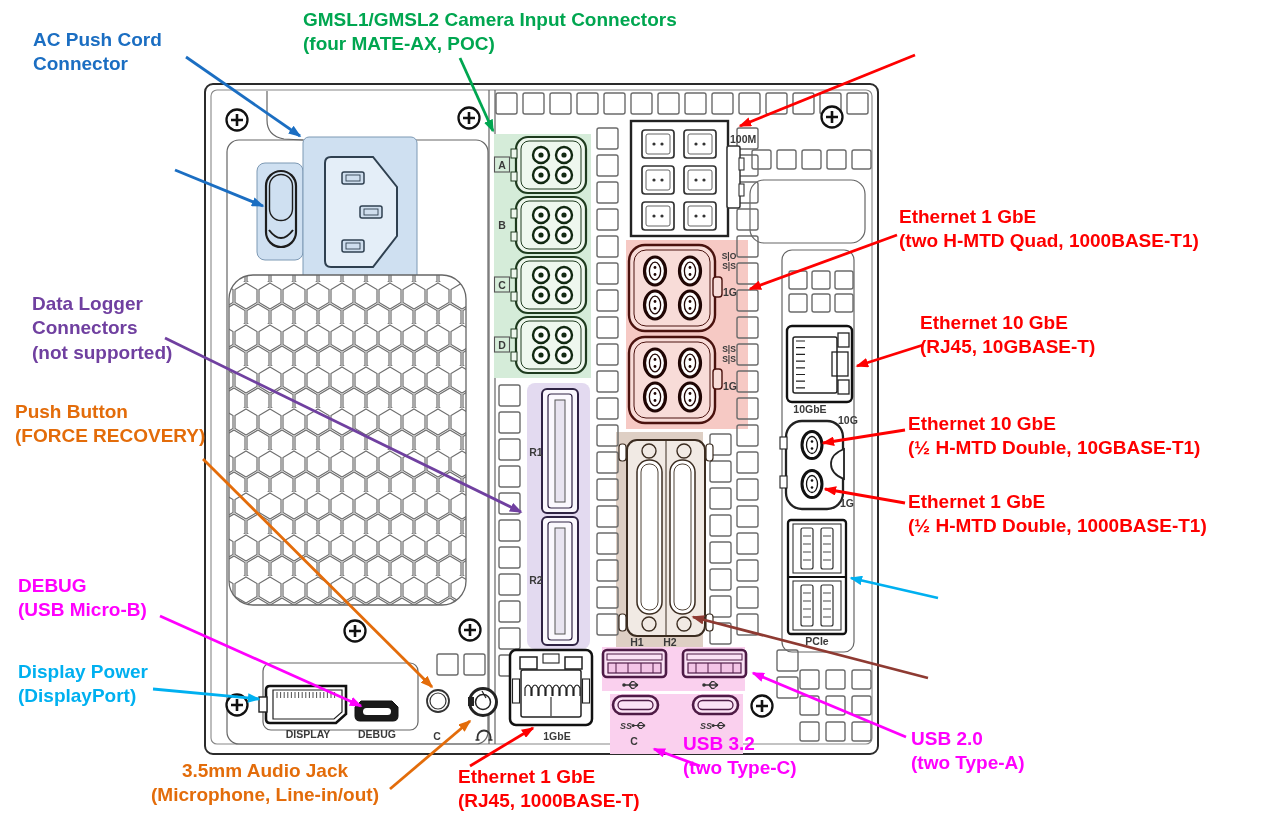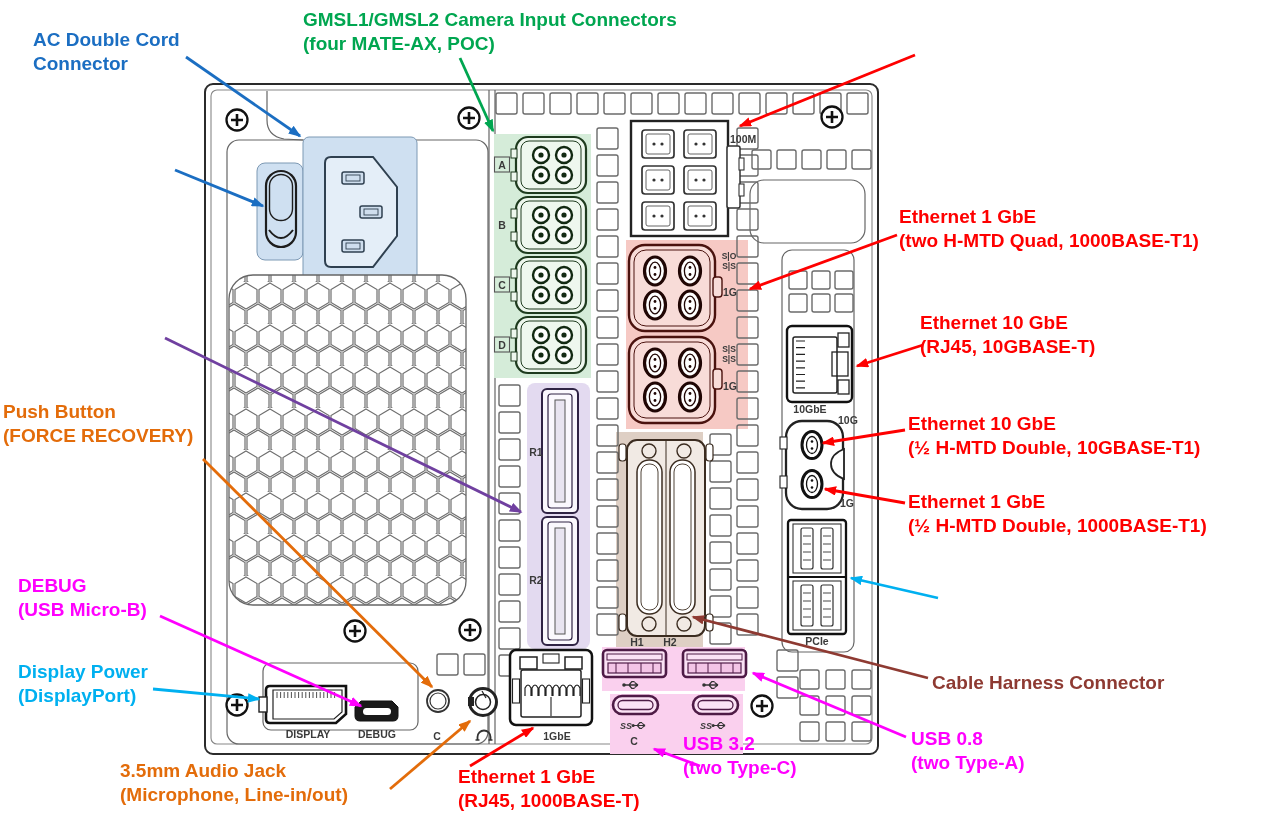--- a/index.html
+++ b/index.html
@@ -7,21 +7,21 @@
     --c-cyan:#00b0f0; --c-orange:#e36c0a; --c-purple:#7040a0; --c-brown:#8e3a32;
     --hl-blue:#cfe0f1; --hl-green:#d5ecd9; --hl-red:#f6c9c4; --hl-purple:#e3daf0;
     --hl-tan:#decfc4; --hl-pink:#fad0ee;
   }
   html,body{margin:0;padding:0;background:#fff;}
   .stage{position:relative;width:1269px;height:823px;background:#fff;overflow:hidden;
          font-family:"Liberation Sans",sans-serif;}
   .stage svg{position:absolute;left:0;top:0;}
   .co{position:absolute;font-weight:bold;font-size:19px;line-height:1.28;white-space:pre-line;}
   .co.blue{color:var(--c-blue);} .co.green{color:var(--c-green);} .co.red{color:var(--c-red);}
-  .co.magenta{color:var(--c-magenta);} .co.cyan{color:var(--c-cyan);} .co.orange{color:var(--c-orange);}
+  .co.magenta{color:var(--c-magenta);} .co.cyan{color:var(--c-cyan);} .co.orange{color:var(--c-orange);margin-left:12px;}
   .co.purple{color:var(--c-purple);} .co.brown{color:var(--c-brown);}
   .vents rect{fill:none;stroke:#6b6b6b;stroke-width:1.4;}
   .screw circle{fill:#fff;stroke:#111;stroke-width:2.3;}
   .screw path{stroke:#111;stroke-width:2.6;fill:none;}
   .pt{font-family:"Liberation Sans",sans-serif;font-size:10.5px;fill:#3a3a3a;font-weight:bold;}
   .pts{font-size:8.5px;}
   .ssit{font-style:italic;font-size:9px;}
   .arrow{fill:none;stroke-width:2.8;}
   .oln{stroke:#666;stroke-width:1.2;fill:none;}
 </style>
@@ -629,40 +629,42 @@
     <line class="arrow" x1="700" y1="766" x2="654" y2="749" style="stroke:var(--c-magenta)" marker-end="url(#ah-magenta)"></line>
     <line class="arrow" x1="160" y1="616" x2="361" y2="706" style="stroke:var(--c-magenta)" marker-end="url(#ah-magenta)"></line>
     <line class="arrow" x1="153" y1="689" x2="259" y2="699" style="stroke:var(--c-cyan)" marker-end="url(#ah-cyan)"></line>
     <line class="arrow" x1="165" y1="338" x2="521" y2="512" style="stroke:var(--c-purple)" marker-end="url(#ah-purple)"></line>
     <line class="arrow" x1="203" y1="459" x2="432" y2="687" style="stroke:var(--c-orange)" marker-end="url(#ah-orange)"></line>
     <line class="arrow" x1="390" y1="789" x2="470" y2="721" style="stroke:var(--c-orange)" marker-end="url(#ah-orange)"></line>
     <line class="arrow" x1="470" y1="766" x2="533" y2="728" style="stroke:var(--c-red)" marker-end="url(#ah-red)"></line>
   </g>
 </svg>
 
-  <div class="co blue" style="left:33px;top:28px">AC Double Cord
+  <div class="co blue" style="left:33px;top:28px">AC Push Cord
 Connector</div>
   <div class="co green" style="left:303px;top:8px">GMSL1/GMSL2 Camera Input Connectors
 (four MATE-AX, POC)</div>
   <div class="co red" style="left:899px;top:205px">Ethernet 1 GbE
 (two H-MTD Quad, 1000BASE-T1)</div>
   <div class="co red" style="left:920px;top:311px">Ethernet 10 GbE
 (RJ45, 10GBASE-T)</div>
   <div class="co red" style="left:908px;top:412px">Ethernet 10 GbE
 (½ H-MTD Double, 10GBASE-T1)</div>
   <div class="co red" style="left:908px;top:490px">Ethernet 1 GbE
 (½ H-MTD Double, 1000BASE-T1)</div>
-  <div class="co brown" style="left:932px;top:671px">Cable Harness Connector</div>
-  <div class="co magenta" style="left:911px;top:727px">USB 0.8
+  <div class="co magenta" style="left:911px;top:727px">USB 2.0
 (two Type-A)</div>
+  <div class="co purple" style="left:32px;top:292px">Data Logger
+Connectors
+(not supported)</div>
   <div class="co orange" style="left:3px;top:400px">Push Button
 (FORCE RECOVERY)</div>
   <div class="co magenta" style="left:18px;top:574px">DEBUG
 (USB Micro-B)</div>
   <div class="co cyan" style="left:18px;top:660px">Display Power
 (DisplayPort)</div>
-  <div class="co orange" style="left:120px;top:759px;width:266px;text-align:left">3.5mm Audio Jack
+  <div class="co orange" style="left:120px;top:759px;width:266px;text-align:center">3.5mm Audio Jack
 (Microphone, Line-in/out)</div>
   <div class="co red" style="left:458px;top:765px">Ethernet 1 GbE
 (RJ45, 1000BASE-T)</div>
   <div class="co magenta" style="left:683px;top:732px">USB 3.2
 (two Type-C)</div>
 </div>
 
 </body></html>

